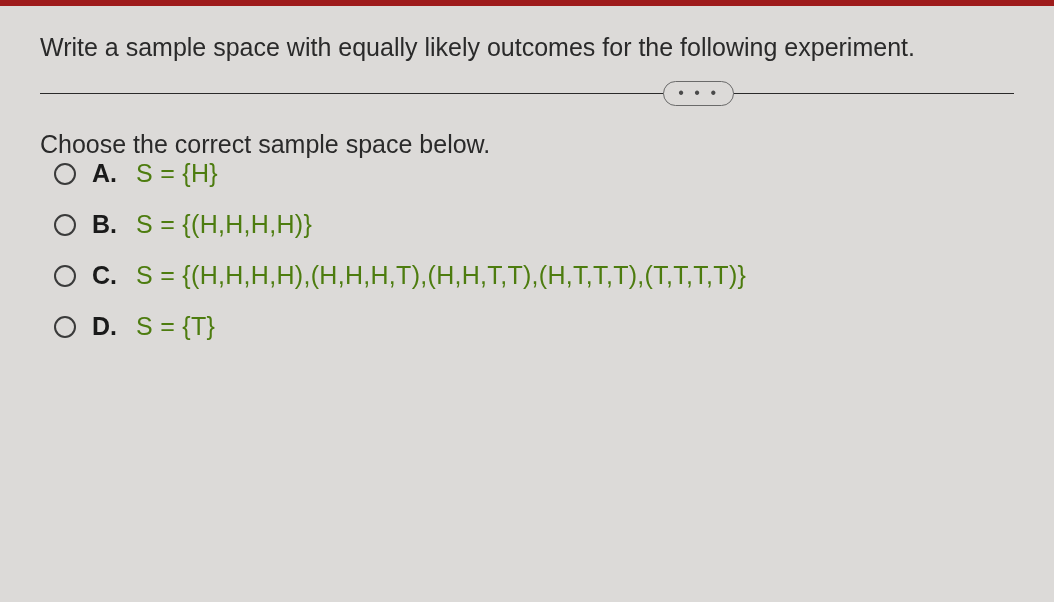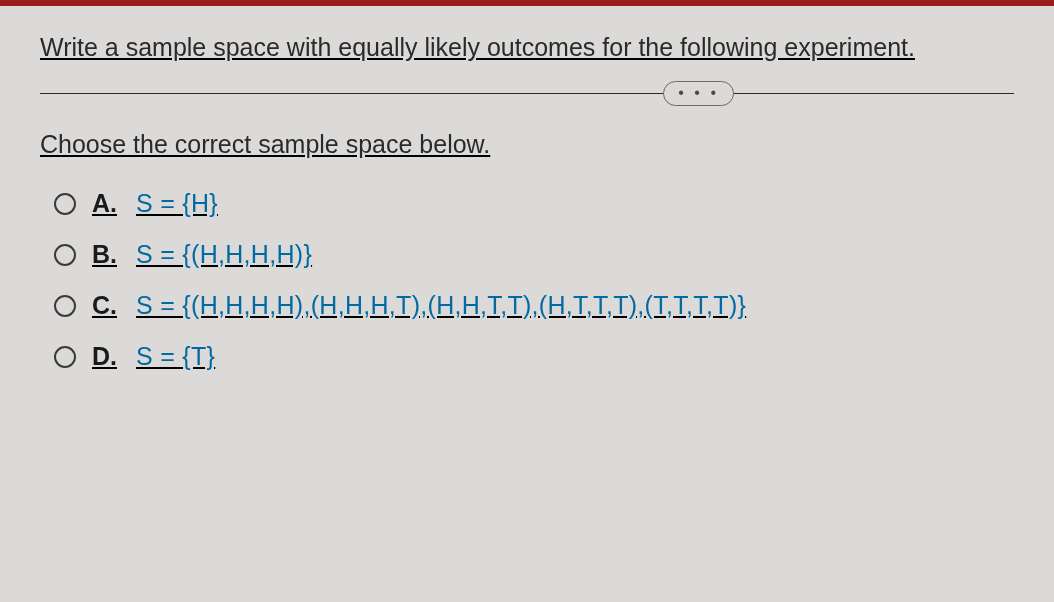--- a/index.html
+++ b/index.html
@@ -18,21 +18,20 @@
     .red-bar {
       position: absolute;
       top: 0;
       left: 0;
       right: 0;
       height: 6px;
       background: #9e1b1b;
     }
     .content {
       padding: 30px 40px 40px 40px;
-      text-decoration: underline;
     }
     .question-line {
       font-size: 25px;
       color: #2a2a2a;
       margin-bottom: 28px;
       line-height: 1.4;
     }
     .divider-wrap {
       position: relative;
       margin: 24px 0 36px 0;
@@ -51,21 +50,20 @@
       border-radius: 14px;
       padding: 1px 14px;
       font-size: 16px;
       letter-spacing: 3px;
       color: #4a4a4a;
       line-height: 1.3;
     }
     .prompt {
       font-size: 25px;
       color: #2a2a2a;
-      margin-bottom: 30px;
     }
     .options {
       padding-left: 14px;
     }
     .option-row {
       display: flex;
       align-items: center;
       margin-bottom: 22px;
     }
     .radio {
@@ -79,21 +77,21 @@
     }
     .option-label {
       font-size: 25px;
       font-weight: bold;
       color: #1a1a1a;
       margin-right: 14px;
       min-width: 30px;
     }
     .option-text {
       font-size: 25px;
-      color: #0369a1;
+      color: #4d7c0f;
       letter-spacing: 0.3px;
     }
   </style>
 </head>
 <body>
 
 <div class="red-bar"></div>
 
 <div class="content">
 

